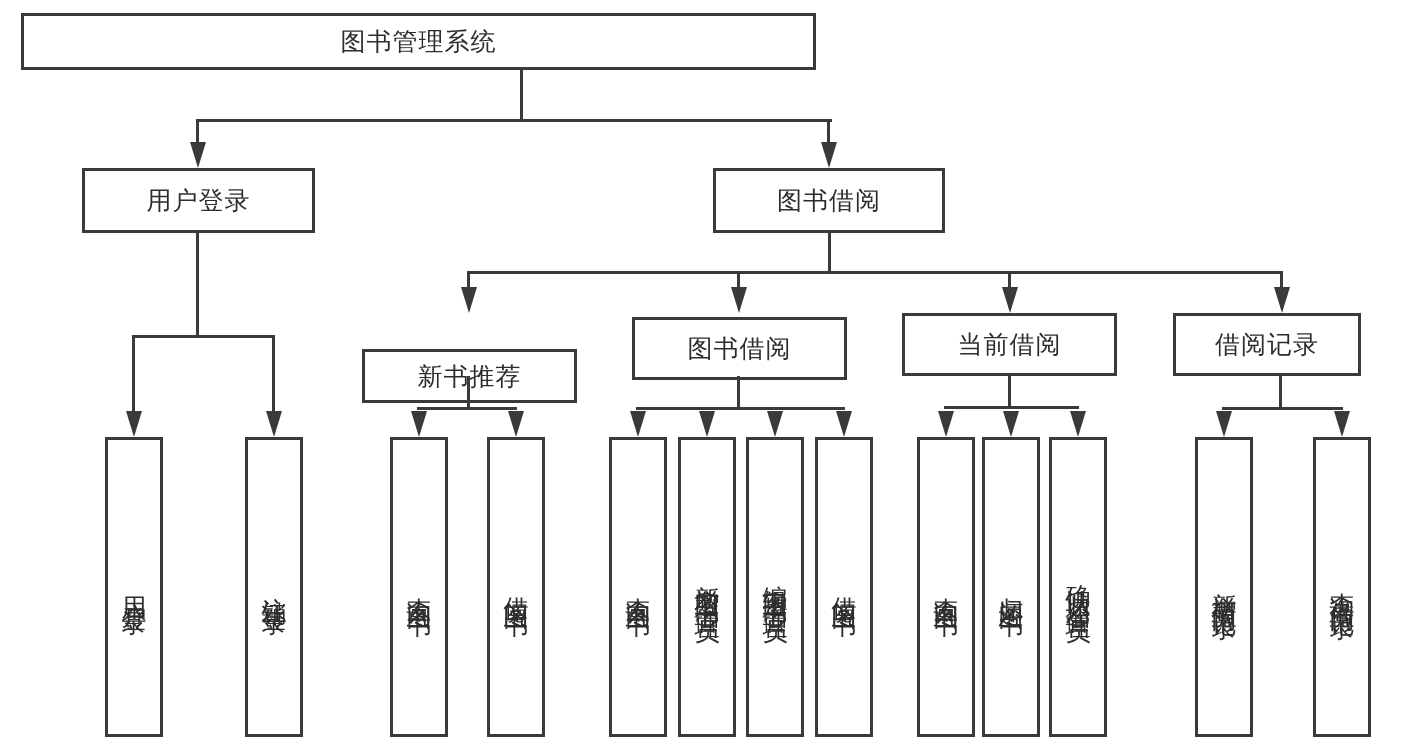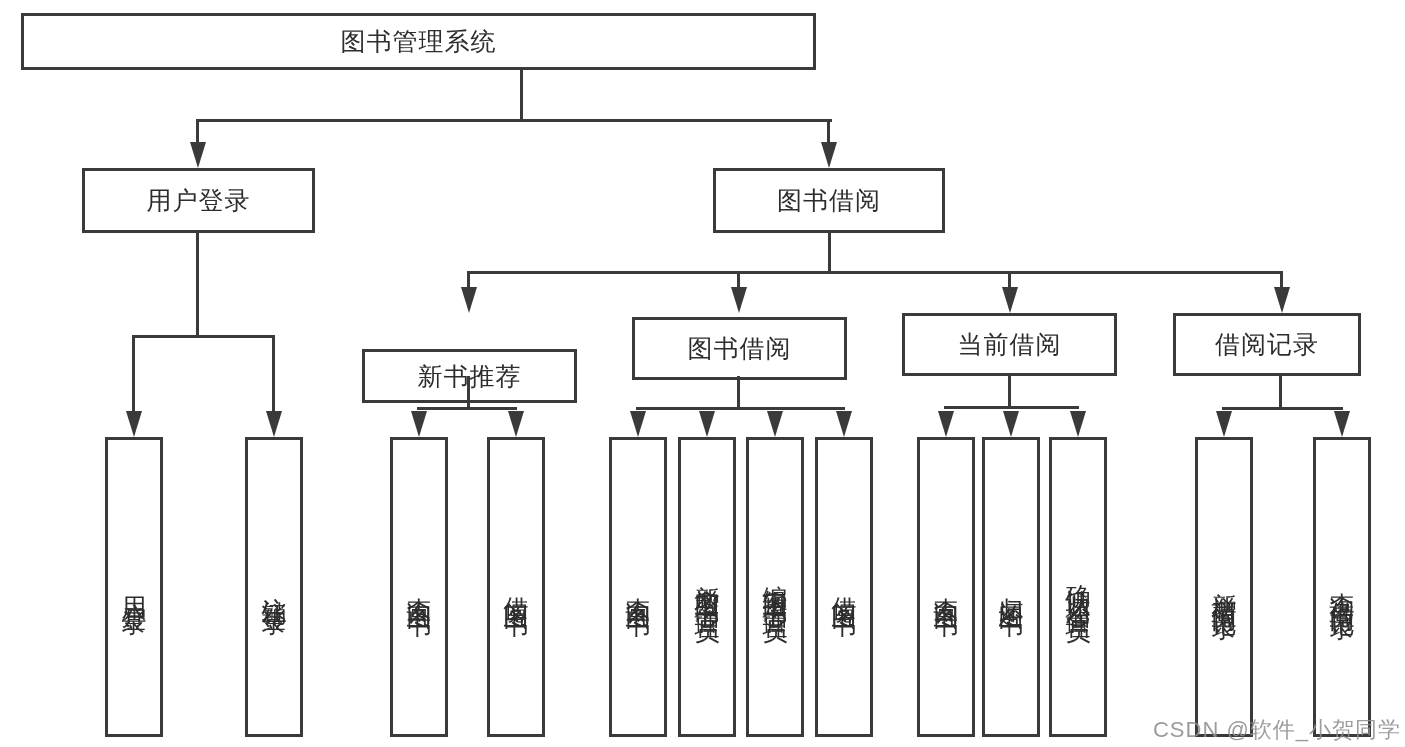--- a/index.html
+++ b/index.html
@@ -187,15 +187,14 @@
   <div class="line" style="left:944px;top:406px;width:135px;height:3px;"></div>
   <div class="arrow" style="left:938px;top:411px;"></div>
   <div class="arrow" style="left:1003px;top:411px;"></div>
   <div class="arrow" style="left:1070px;top:411px;"></div>
 
   <div class="line" style="left:1279px;top:376px;width:3px;height:34px;"></div>
   <div class="line" style="left:1222px;top:407px;width:121px;height:3px;"></div>
   <div class="arrow" style="left:1216px;top:411px;"></div>
   <div class="arrow" style="left:1334px;top:411px;"></div>
 
-  <div class="watermark">CSDN @软件_小贺同学</div>
 
 </div>
 
 </body></html>

